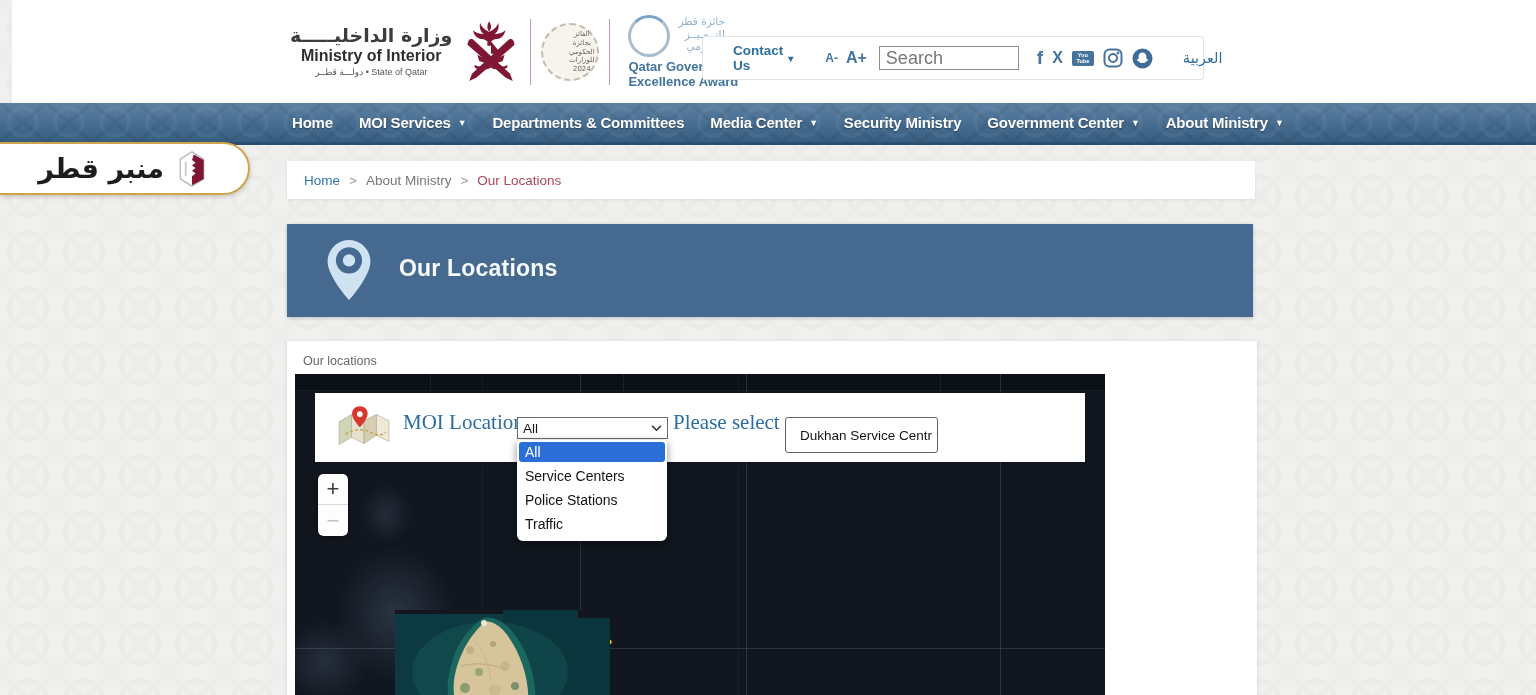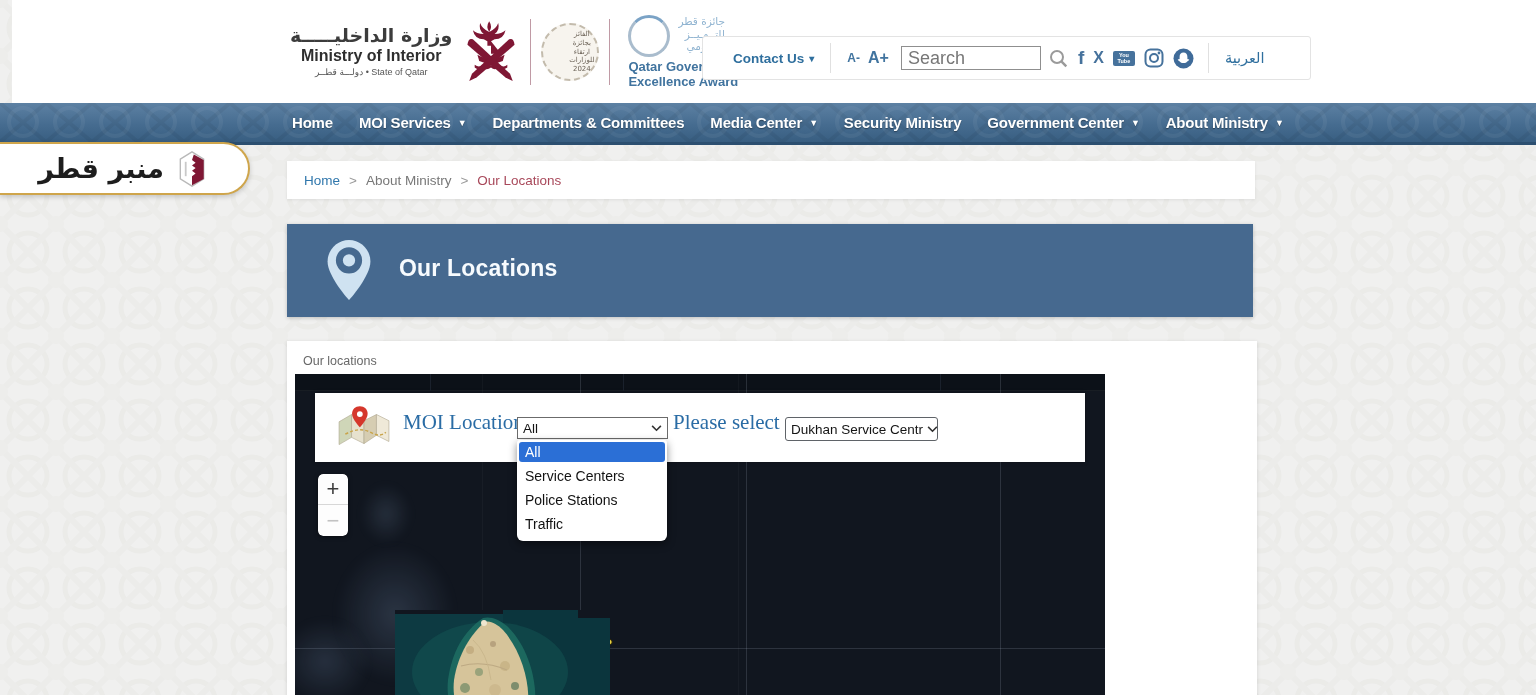--- a/index.html
+++ b/index.html
@@ -21,21 +21,21 @@
   .brand-sep{width:1px;height:66px;background:#c09aa5;margin:0 10px;}
   .medal{width:58px;height:58px;border-radius:50%;background:#f7f4ee;border:2px dashed #c3bbac;display:flex;flex-direction:column;align-items:center;justify-content:center;text-align:center;color:#6b6257;}
   .medal div{font-size:7px;line-height:1.25;font-family:"DejaVu Sans",sans-serif;margin-left:23px;}
   .excel{display:flex;flex-direction:column;margin-left:8px;}
   .excel-top{display:flex;align-items:flex-start;}
   .excel-ring{width:42px;height:42px;border-radius:50%;border:3px solid #a9bccd;border-top-color:#7ba3c6;margin-right:8px;}
   .excel-ar{text-align:right;color:#8fb3d0;font-size:10.5px;line-height:1.2;font-family:"DejaVu Sans",sans-serif;}
   .excel-en{color:#41749f;font-weight:bold;font-size:13px;line-height:1.12;margin-top:3px;}
 
   
-  .toolbar{position:absolute;left:690px;top:36px;width:609px;height:44px;background:#fff;border:1px solid #e3e3e3;border-radius:3px;display:flex;align-items:center;z-index:3;}
+  .toolbar{position:absolute;left:690px;top:36px;width:502px;height:44px;background:#fff;border:1px solid #e3e3e3;border-radius:3px;display:flex;align-items:center;z-index:3;}
   .tb-contact{margin-left:30px;color:#2f6f9e;font-size:13.5px;font-weight:bold;cursor:pointer;display:flex;align-items:center;}
   .tb-caret{font-size:10px;margin-left:5px;color:#2f6f9e;}
   .tb-div{width:1px;height:30px;background:#e0e0e0;margin:0 16px;}
   .tb-a-minus{font-size:12px;color:#41749f;font-weight:bold;margin-right:8px;cursor:pointer;}
   .tb-a-plus{font-size:16px;color:#41749f;font-weight:bold;margin-right:12px;cursor:pointer;}
   .tb-search{width:140px;height:24px;border:1px solid #8f8f8f;font-size:18px;color:#444;padding:2px 6px;outline:none;font-family:"Liberation Sans",sans-serif;}
   .tb-search::placeholder{color:#777;}
   .tb-mag{margin:0 10px 0 8px;cursor:pointer;}
   .socials{display:flex;align-items:center;gap:9px;color:#46729c;}
   .soc-f{font-weight:bold;font-size:19px;cursor:pointer;}
@@ -79,21 +79,21 @@
   .grat-h{position:absolute;left:0;width:810px;height:1px;background:rgba(190,205,225,.16);}
   .cloud{position:absolute;border-radius:50%;filter:blur(5px);}
   .map-label{position:absolute;color:#e8d245;font-size:11px;font-weight:bold;font-family:"DejaVu Sans",sans-serif;direction:rtl;white-space:nowrap;text-shadow:1px 0 0 #3c3200,-1px 0 0 #3c3200,0 1px 0 #3c3200,0 -1px 0 #3c3200;}
 
   
   .moibar{position:absolute;left:20px;top:19px;width:770px;height:69px;background:#fff;z-index:5;box-shadow:0 0 4px rgba(0,0,0,.25);}
   .moibar-title{position:absolute;left:88px;top:17px;font-family:"Liberation Serif",serif;font-size:21px;color:#2a6ca5;}
   .moibar-prompt{position:absolute;left:358px;top:17px;font-family:"Liberation Serif",serif;font-size:21px;color:#2a6ca5;}
   .sel{position:absolute;background:#fff;display:flex;align-items:center;justify-content:space-between;font-size:13.5px;color:#141414;cursor:pointer;white-space:nowrap;overflow:hidden;}
   .sel-1{left:202px;top:24px;width:151px;height:22px;border:1px solid #6b6b6b;padding:0 5px;}
-  .sel-2{left:470px;top:24px;width:153px;height:24px;border:1.5px solid #5f6368;border-radius:3px;padding:0 5px;}
+  .sel-2{left:470px;top:24px;width:153px;height:36px;border:1.5px solid #5f6368;border-radius:3px;padding:0 14px;}
   .sel-chev{flex:0 0 auto;margin-left:4px;}
 
   
   .ddpanel{position:absolute;left:222px;top:66px;width:150px;background:#fff;border-radius:3px 3px 6px 6px;box-shadow:0 3px 8px rgba(0,0,0,.45);padding-bottom:5px;z-index:10;}
   .dd-opt{font-size:14px;color:#121212;padding:4px 8px;cursor:pointer;}
   .dd-opt.selected{margin:2px;background:#2b6fd6;color:#fff;border-radius:3px;padding:2px 6px;}
 
   
   .zoomctl{position:absolute;left:23px;top:100px;width:30px;z-index:6;border-radius:5px;box-shadow:0 1px 4px rgba(0,0,0,.5);overflow:hidden;}
   .zbtn{width:30px;height:31px;background:#fdfdfd;display:flex;align-items:center;justify-content:center;font-size:22px;cursor:pointer;}
@@ -137,21 +137,21 @@
           <path d="M17 39 q15 9 30 0 l-2 7 q-13 6 -26 0 z"></path>
           <path d="M14 50 q5 4 9 0 q5 4 9 0 q5 4 9 0 q5 4 9 0 l0 3 q-5 4 -9 0 q-5 4 -9 0 q-5 4 -9 0 q-5 4 -9 0 z"></path>
           <path d="M6 28 L48 64 l8 4 -3 -8 L12 22 q-5 -2 -6 6 z"></path>
           <path d="M58 28 L16 64 l-8 4 3 -8 L52 22 q5 -2 6 6 z"></path>
         </g>
       </svg>
       <div class="brand-sep"></div>
 
       <div class="medal">
         <div>الفائز بجائزة</div>
-        <div>ارتقاء للوزارات</div>
+        <div>الحكومي للوزارات</div>
         <div>2024</div>
       </div>
       <div class="brand-sep"></div>
 
       <div class="excel">
         <div class="excel-top">
           <div class="excel-ring"></div>
           <div class="excel-ar">
             <div>جائزة قطر</div>
             <div>للتــمـيــز</div>

